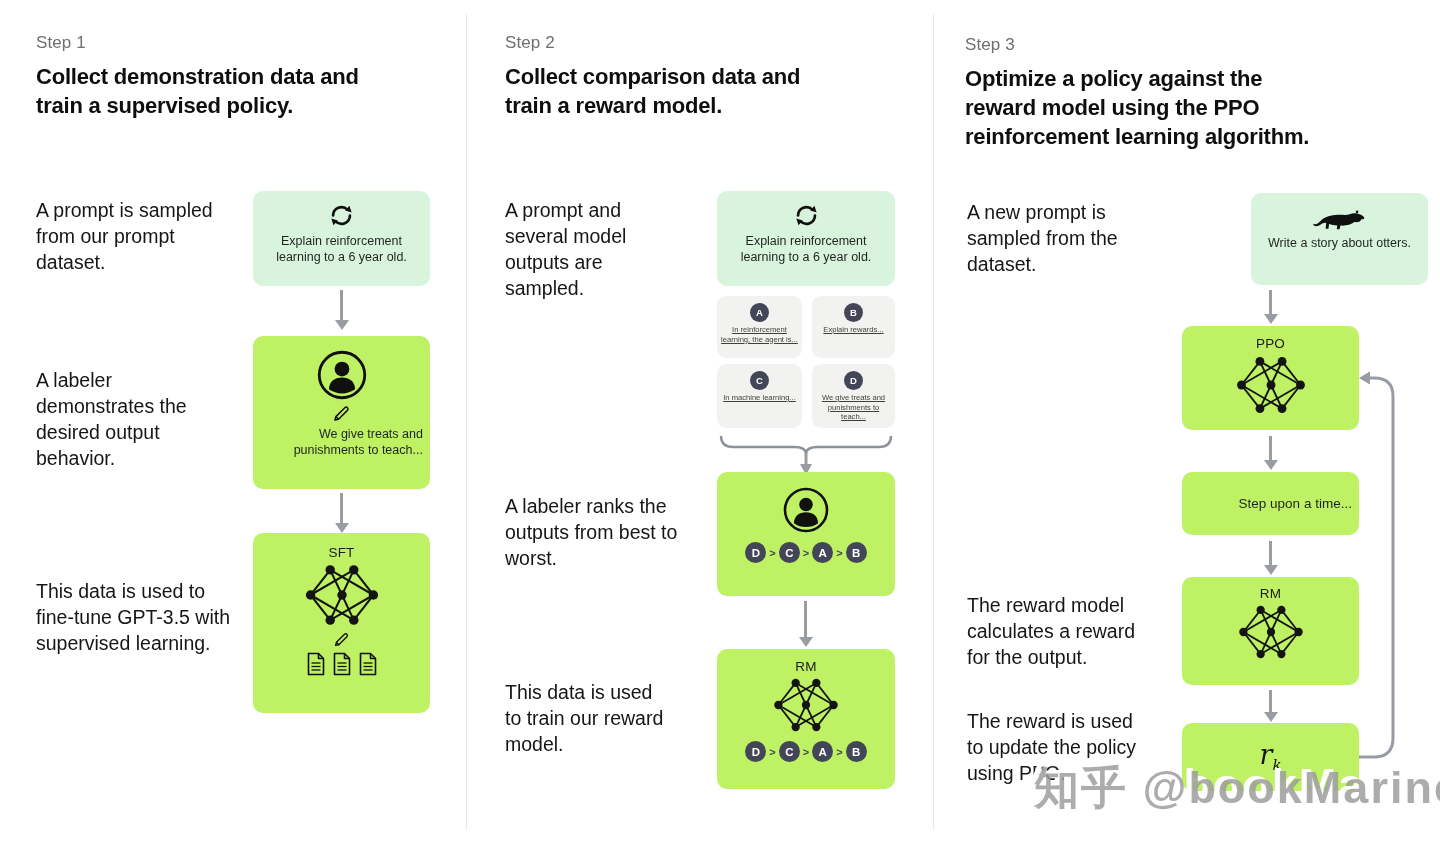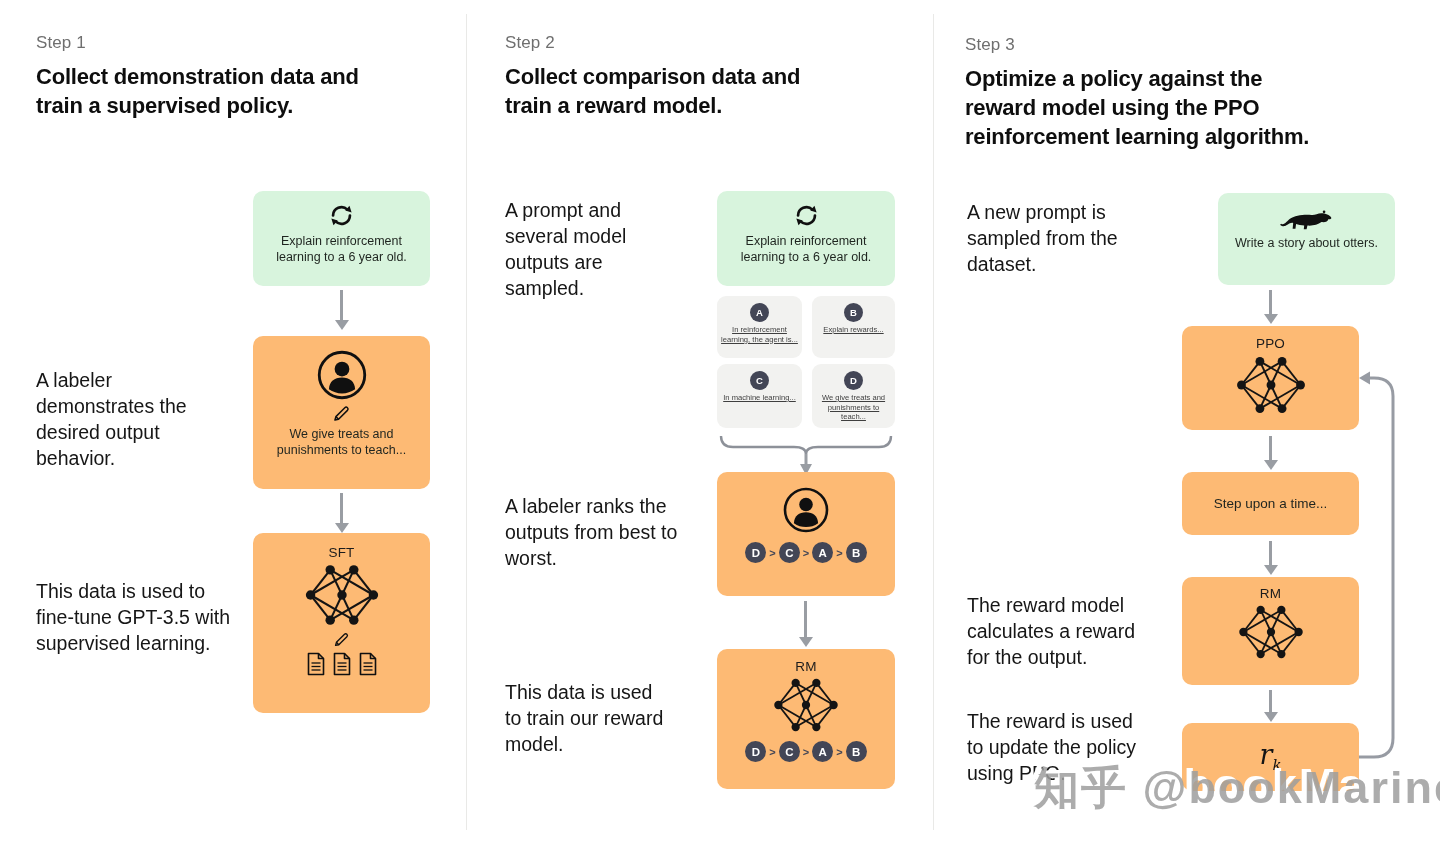--- a/index.html
+++ b/index.html
@@ -4,21 +4,21 @@
 <style>
   html,body{margin:0;padding:0;background:#ffffff;}
   .canvas{position:relative;width:1440px;height:849px;background:#ffffff;overflow:hidden;
           font-family:"Liberation Sans","DejaVu Sans",sans-serif;color:#141414;}
   .divider{position:absolute;top:14px;height:816px;width:1px;background:#e9e9e7;}
   .step-label{position:absolute;font-size:17px;color:#6f6f6f;letter-spacing:.1px;}
   .step-title{position:absolute;font-size:22px;line-height:29px;font-weight:700;color:#0e0e0e;letter-spacing:-.2px;}
   .cap{position:absolute;font-size:19.5px;line-height:26px;color:#161616;}
   .box{position:absolute;border-radius:10px;display:flex;flex-direction:column;align-items:center;text-align:center;}
   .green{background:#d8f4dd;}
-  .gray{background:#fdba74;}
+  .gray{background:#bef264;text-align:right;}
   .btext{font-size:12.5px;line-height:16px;color:#1e241f;width:92%;}
   .mlabel{font-size:13.5px;color:#1c1c1c;letter-spacing:.2px;}
   .varrow{position:absolute;width:3px;background:#999da3;}
   .varrow::after{content:"";position:absolute;left:50%;transform:translateX(-50%);bottom:-10px;
                  border:7px solid transparent;border-top:10px solid #999da3;border-bottom:none;}
   .mini{position:absolute;background:#f2f2f0;border-radius:9px;display:flex;flex-direction:column;align-items:center;text-align:center;}
   .mbadge{width:19px;height:19px;border-radius:50%;background:#434656;color:#fff;font-size:9.5px;font-weight:700;
           display:flex;align-items:center;justify-content:center;margin-top:7px;flex:none;}
   .mtext{font-size:7.6px;line-height:9.5px;color:#3f3f3f;width:93%;margin-top:3px;text-decoration:underline;}
   .rank{display:flex;align-items:center;justify-content:center;}
@@ -94,20 +94,21 @@
 </svg>
 
 <div class="canvas">
 
   <div class="divider" style="left:466px"></div>
   <div class="divider" style="left:933px"></div>
 
   <div class="step-label" style="left:36px;top:33px">Step 1</div>
   <div class="step-title" style="left:36px;top:62px;width:330px">Collect demonstration data and train a supervised policy.</div>
 
+  <div class="cap" style="left:36px;top:197px;width:180px">A prompt is sampled from our prompt dataset.</div>
   <div class="cap" style="left:36px;top:367px;width:180px">A labeler demonstrates the desired output behavior.</div>
   <div class="cap" style="left:36px;top:578px;width:195px">This data is used to fine-tune GPT-3.5 with supervised learning.</div>
 
   <div class="box green" style="left:253px;top:191px;width:177px;height:95px">
     <svg class="icon" style="width:27px;height:27px;margin-top:11px">
         <use href="#sym-refresh"></use>
       </svg>
     <div class="btext" style="margin-top:4px">Explain reinforcement learning to a 6 year old.</div>
   </div>
 
@@ -217,21 +218,21 @@
     </div>
   </div>
 
   <div class="step-label" style="left:965px;top:35px">Step 3</div>
   <div class="step-title" style="left:965px;top:64px;width:345px">Optimize a policy against the reward model using the PPO reinforcement learning algorithm.</div>
 
   <div class="cap" style="left:967px;top:199px;width:165px">A new prompt is sampled from the dataset.</div>
   <div class="cap" style="left:967px;top:592px;width:190px">The reward model calculates a reward for the output.</div>
   <div class="cap" style="left:967px;top:708px;width:180px">The reward is used to update the policy using PPO.</div>
 
-  <div class="box green" style="left:1218px;top:193px;width:177px;height:92px">
+  <div class="box green" style="left:1251px;top:193px;width:177px;height:92px">
     <svg class="icon" style="width:56px;height:24px;margin-top:14px">
         <use href="#sym-otter"></use>
       </svg>
     <div class="btext" style="margin-top:4px">Write a story about otters.</div>
   </div>
 
   <div class="varrow" style="left:1269px;top:290px;height:24px"></div>
 
   <div class="box gray" style="left:1182px;top:326px;width:177px;height:104px">
     <div class="mlabel" style="margin-top:10px">PPO</div>

